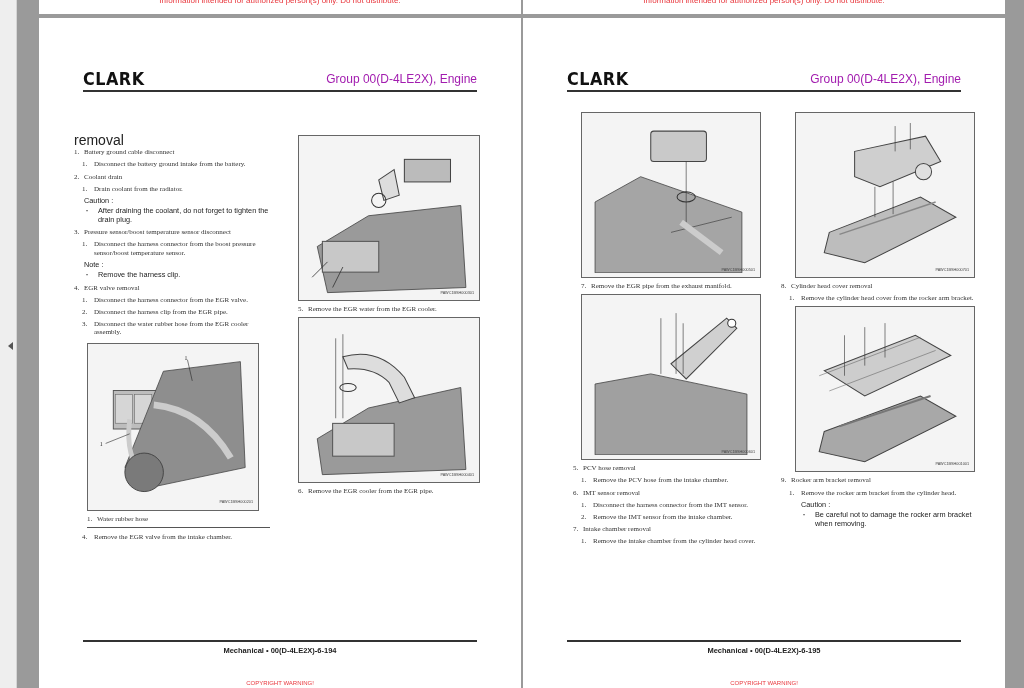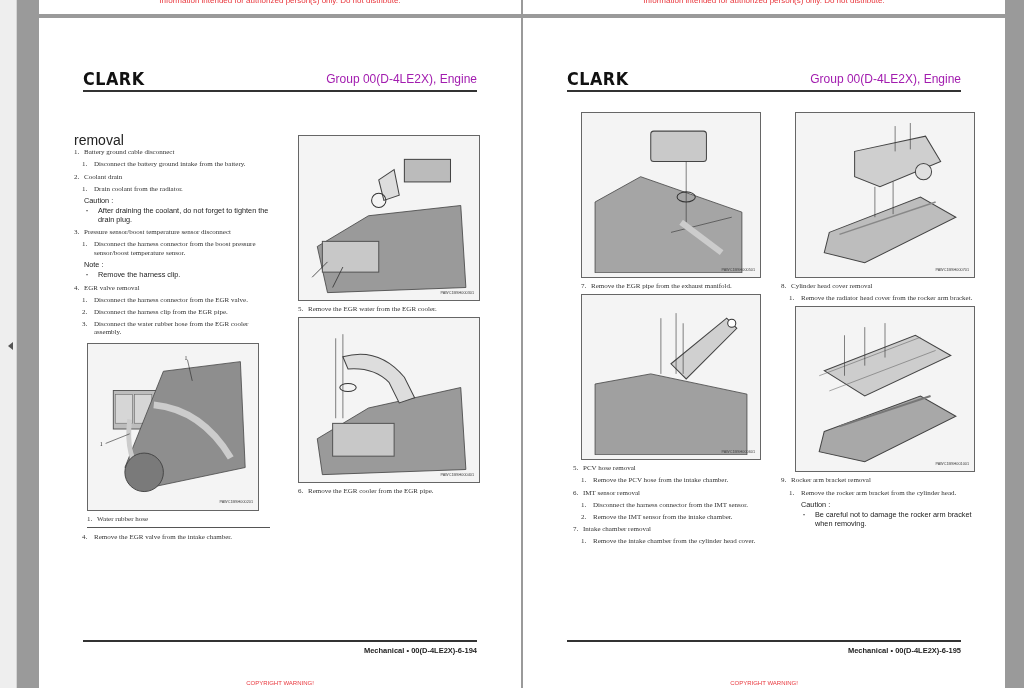--- a/index.html
+++ b/index.html
@@ -34,21 +34,21 @@
   .notebox .bul::before { content: "·"; position: absolute; left: 2px; top: 0; font-weight: bold; }
 
   .fig { position: relative; border: 1px solid #666; background: #f4f4f4; overflow: hidden; }
   .fig .art { position: absolute; inset: 8px 8px 14px 8px; }
   .fig .figid { position: absolute; right: 5px; bottom: 3px; font-family: "Liberation Sans", sans-serif; font-size: 3.8px; color: #444; }
   .caption { padding-left: 10px; margin-top: 4px; margin-bottom: 4px; position: relative; }
   .caption .n { position: absolute; left: 0; top: 0; }
   .cap-rule { border-top: 1px solid #555; margin: 4px 0 5px 0; }
 
   .foot { position: absolute; top: 622px; left: 44px; width: 394px; border-top: 2px solid #333; }
-  .foot .txt { text-align: right; font-family: "Liberation Sans", sans-serif; font-weight: bold; font-size: 7.5px; color: #222; margin-top: 4px; }
+  .foot .txt { text-align: center; font-family: "Liberation Sans", sans-serif; font-weight: bold; font-size: 7.5px; color: #222; margin-top: 4px; }
   .copy { position: absolute; top: 662px; left: 0; width: 482px; text-align: center; font-family: "Liberation Sans", sans-serif; font-size: 6px; color: #e8363c; }
 
   .scroll-strip { position: absolute; right: 0; top: 0; width: 19px; height: 688px; background: #9a9a9a; }
 </style>
 </head>
 <body>
 
 <div class="left-rail">
   <div class="arrow"></div>
 </div>
@@ -189,21 +189,21 @@
       <svg class="art" viewBox="0 0 160 150" preserveAspectRatio="none">
         <path d="M50 30 L120 15 L135 40 L75 65 L50 55 Z" fill="#cfcfcf" stroke="#444"></path>
         <circle cx="118" cy="50" r="8" fill="#e0e0e0" stroke="#444"></circle>
         <path d="M25 110 L115 75 L150 95 L60 140 L20 130 Z" fill="#bdbdbd" stroke="#444"></path>
         <path d="M35 112 L130 80" stroke="#888" stroke-width="1.5"></path>
         <path d="M90 5 L90 30 M105 2 L105 28 M70 65 L70 95 M88 60 L88 92" stroke="#333" stroke-width="0.6"></path>
       </svg>
       <div class="figid">PAWC1BSH000701</div>
     </div>
     <div class="item" style="margin-top:4px;"><span class="n">8.</span><span>Cylinder head cover  removal</span></div>
-    <div class="sub"><span class="n">1.</span><span>Remove the radiator head cover from the rocker arm bracket.</span></div>
+    <div class="sub"><span class="n">1.</span><span>Remove the cylinder head cover from the rocker arm bracket.</span></div>
 
     <div class="fig" style="width:180px; height:166px; margin-left:14px; margin-top:2px;">
       <svg class="art" viewBox="0 0 160 150" preserveAspectRatio="none">
         <path d="M20 55 L110 20 L145 40 L60 80 Z" fill="#cdcdcd" stroke="#444"></path>
         <path d="M15 60 L115 22 M25 75 L130 35" stroke="#555" stroke-width="0.5"></path>
         <path d="M20 115 L115 80 L150 100 L60 145 L15 135 Z" fill="#a8a8a8" stroke="#444"></path>
         <path d="M35 110 L125 80" stroke="#777" stroke-width="2"></path>
         <path d="M40 20 L40 60 M60 12 L60 50 M80 8 L80 42" stroke="#333" stroke-width="0.6"></path>
       </svg>
       <div class="figid">PAWC1BSH001001</div>

